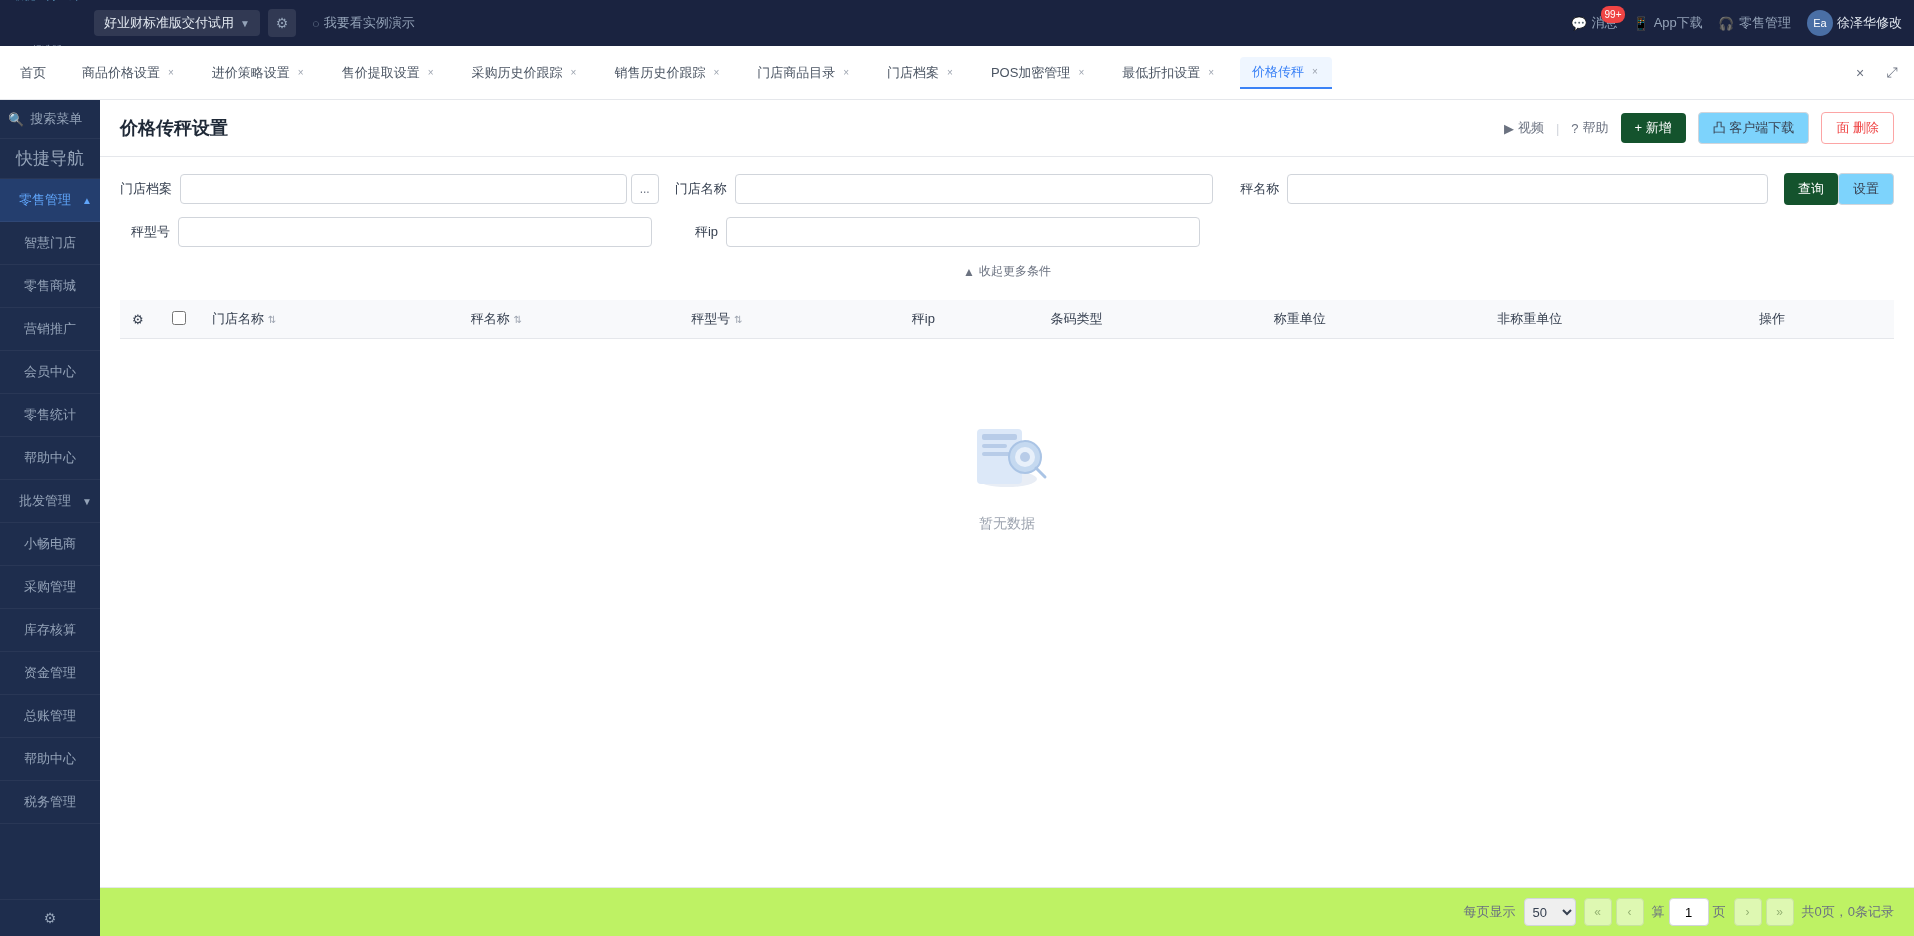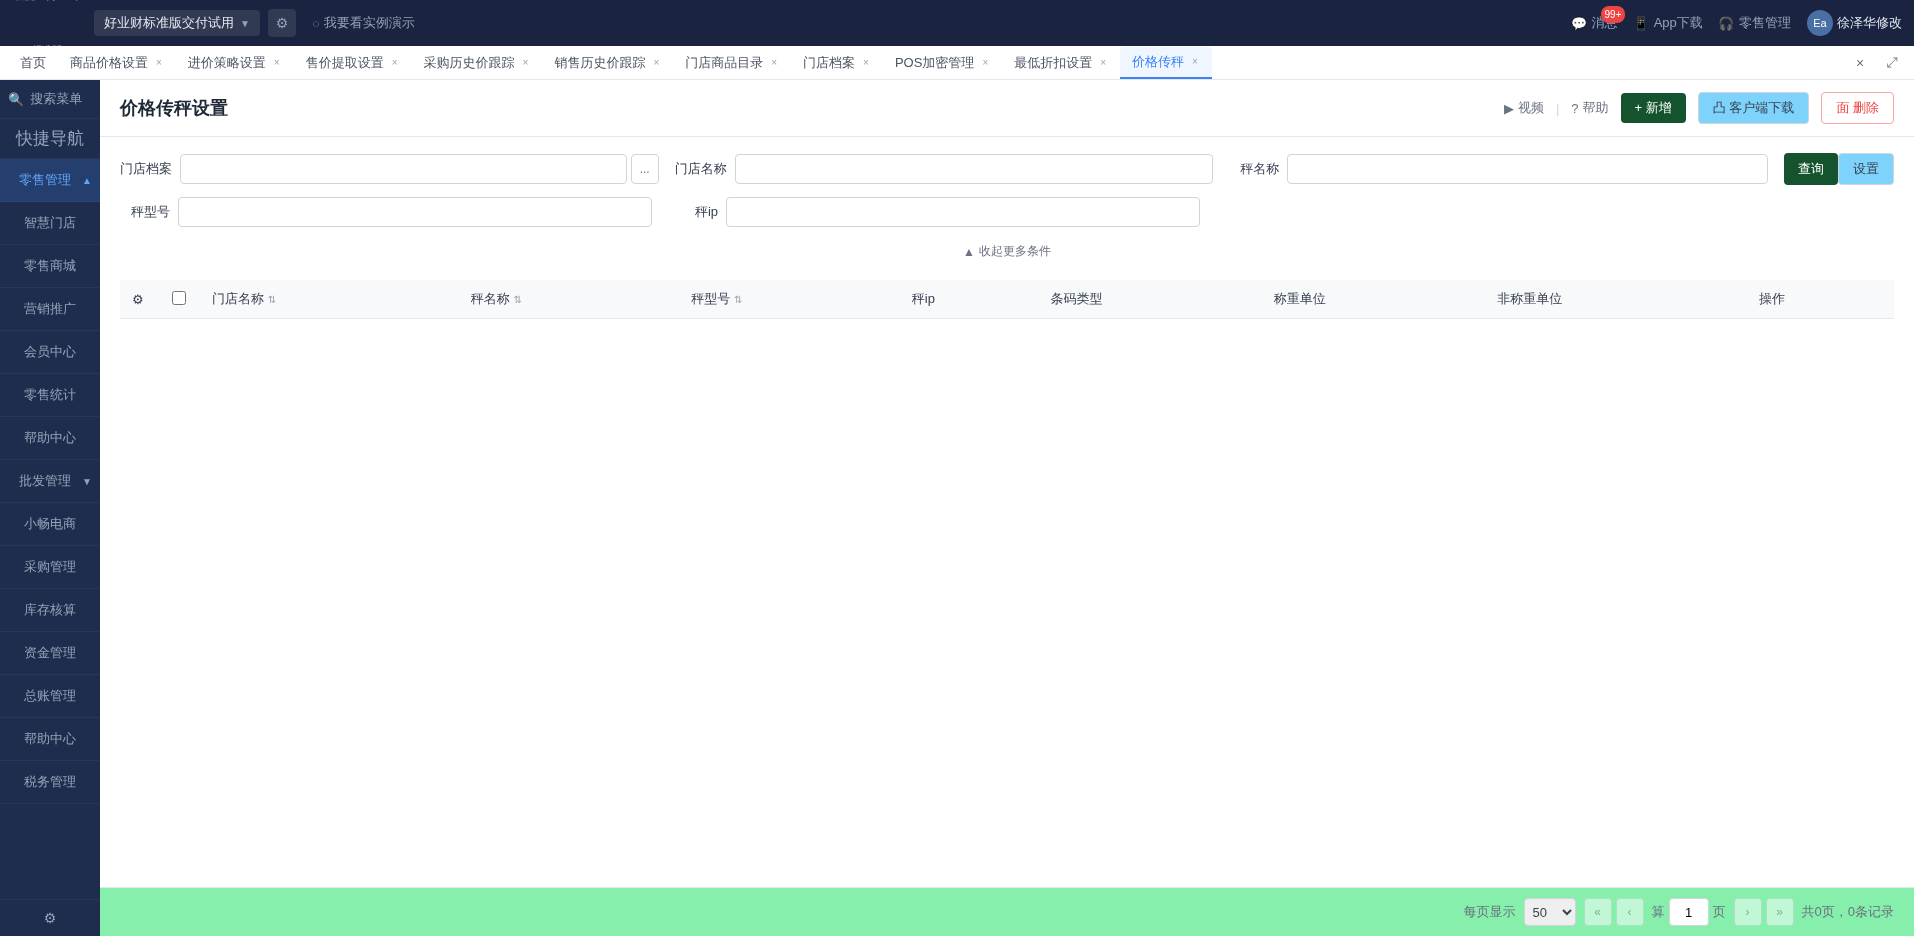--- a/index.html
+++ b/index.html
@@ -114,24 +114,24 @@
       font-size: 11px;
     }
 
     
     .tab-bar {
       background: #fff;
       border-bottom: 1px solid #e5e7eb;
       display: flex;
       align-items: center;
       padding: 0 8px;
-      height: 34px;
+      height: 54px;
       flex-shrink: 0;
       overflow-x: auto;
-      gap: 0;
+      gap: 12px;
     }
     .tab-bar::-webkit-scrollbar { display: none; }
     .tab-item {
       display: flex;
       align-items: center;
       padding: 0 12px;
       height: 32px;
       cursor: pointer;
       color: #4b5563;
       font-size: 13px;
@@ -401,21 +401,21 @@
     }
     .empty-icon {
       width: 100px;
       height: 100px;
       margin-bottom: 16px;
     }
     .empty-text { font-size: 14px; color: #9ca3af; }
 
     
     .pagination {
-      background: #86efac;
+      background: #bef264;
       padding: 10px 20px;
       display: flex;
       align-items: center;
       justify-content: flex-end;
       border-top: 1px solid #e5e7eb;
       flex-shrink: 0;
       gap: 8px;
     }
     .page-size-label { color: #6b7280; font-size: 13px; }
     .page-size-select {
@@ -715,20 +715,34 @@
             <th>条码类型</th>
             <th>称重单位</th>
             <th>非称重单位</th>
             <th>操作</th>
           </tr>
         </thead>
         <tbody>
         </tbody>
       </table>
 
+      <div class="empty-state">
+        <svg class="empty-icon" viewBox="0 0 100 100" fill="none" xmlns="http://www.w3.org/2000/svg">
+          <ellipse cx="50" cy="80" rx="30" ry="8" fill="#e8edf5"></ellipse>
+          <rect x="20" y="30" width="45" height="55" rx="4" fill="#dce8f8"></rect>
+          <rect x="25" y="35" width="35" height="6" rx="2" fill="#b8cce8"></rect>
+          <rect x="25" y="45" width="25" height="4" rx="2" fill="#b8cce8"></rect>
+          <rect x="25" y="53" width="30" height="4" rx="2" fill="#b8cce8"></rect>
+          <circle cx="68" cy="58" r="16" fill="#c5d9f0" stroke="#aac4e5" stroke-width="2"></circle>
+          <circle cx="68" cy="58" r="10" fill="#e8f0fa"></circle>
+          <line x1="79" y1="69" x2="88" y2="78" stroke="#aac4e5" stroke-width="3" stroke-linecap="round"></line>
+          <circle cx="68" cy="58" r="5" fill="#b8cce8"></circle>
+        </svg>
+        <span class="empty-text">暂无数据</span>
+      </div>
     </div>
 
     <div class="pagination">
       <span class="page-size-label">每页显示</span>
       <select class="page-size-select">
         <option value="10">10</option>
         <option value="20">20</option>
         <option value="50" selected="">50</option>
         <option value="100">100</option>
       </select>

